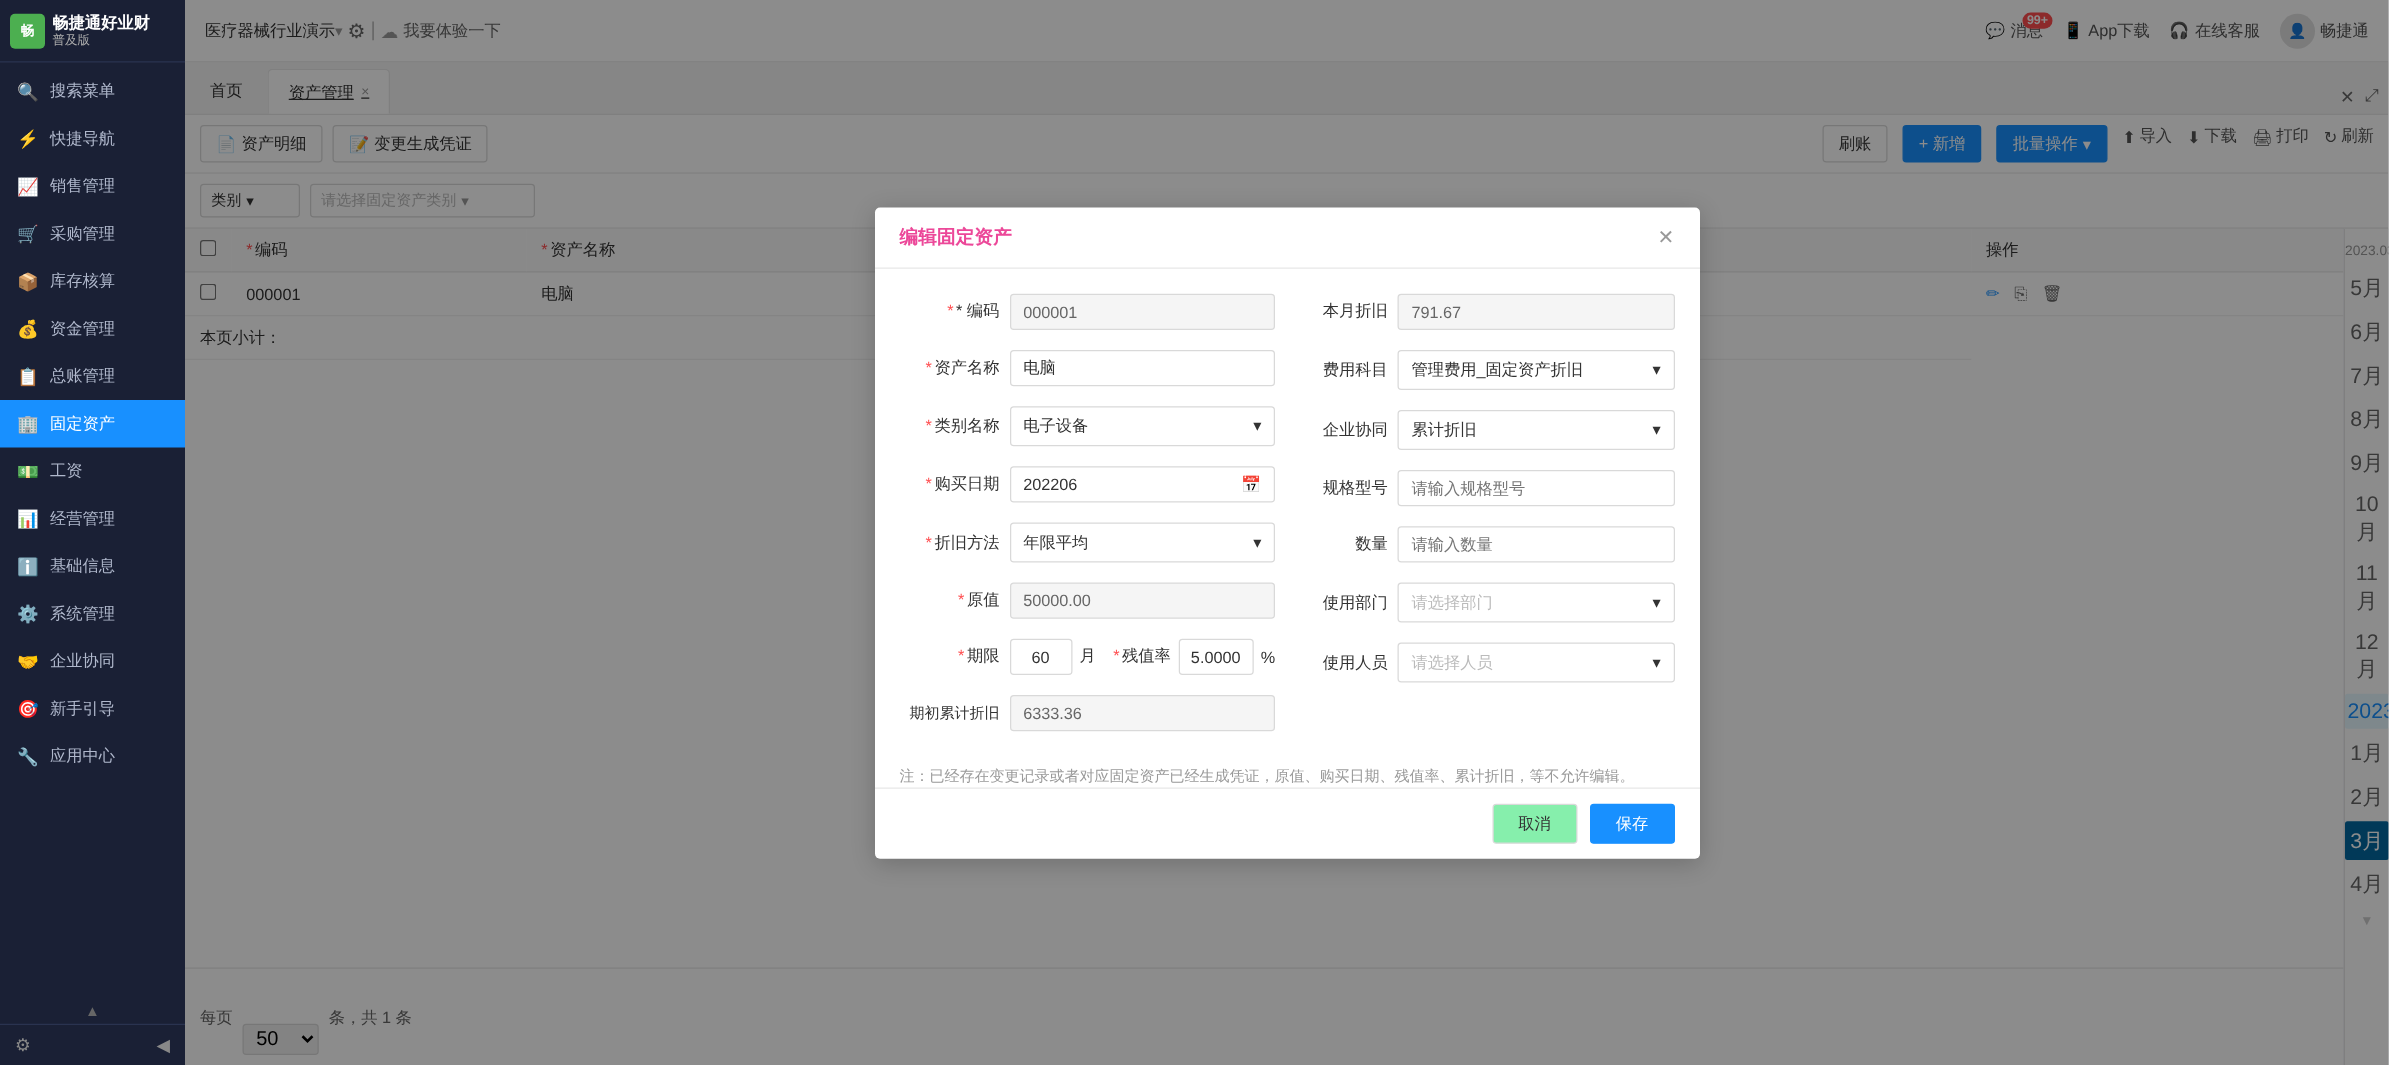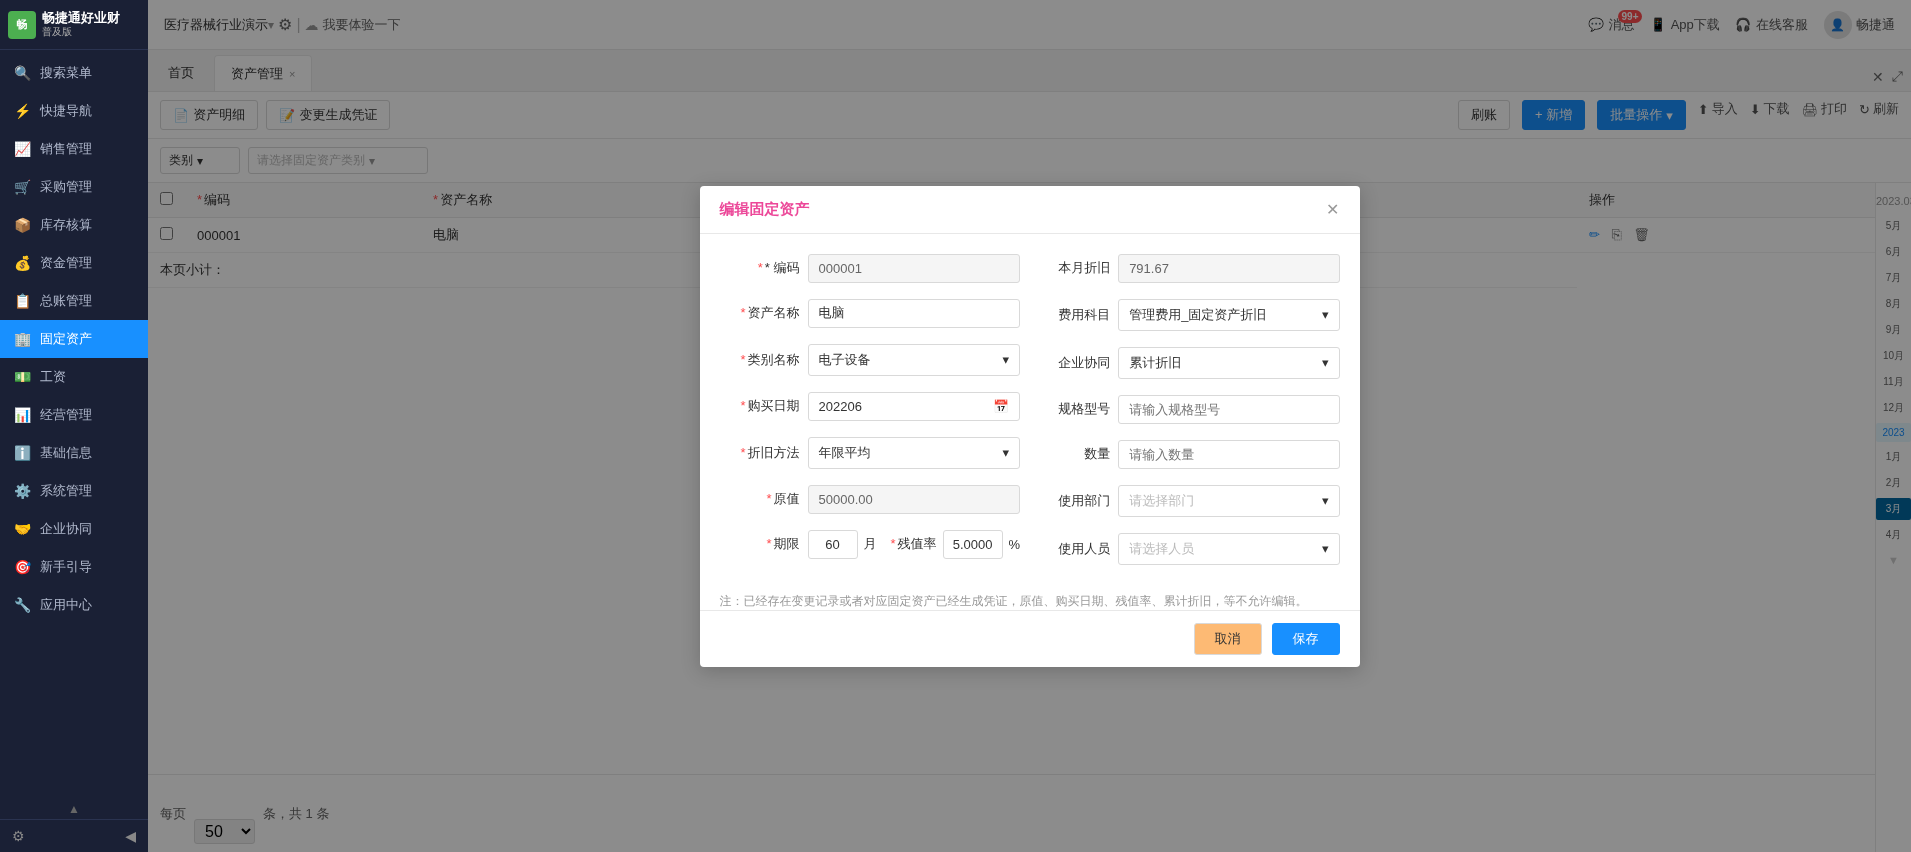--- a/index.html
+++ b/index.html
@@ -85,21 +85,21 @@
       flex-shrink: 0;
     }
     .tab {
       height: 36px; padding: 0 16px;
       display: flex; align-items: center; gap: 6px;
       font-size: 13px; cursor: pointer;
       border-radius: 4px 4px 0 0;
       color: #666; background: #e8e8e8;
       margin-left: 4px;
     }
-    .tab.active { background: #fff; color: #333; border-top: 1px solid #e8e8e8; border-left: 1px solid #e8e8e8; border-right: 1px solid #e8e8e8; }
+    .tab.active { background: #fff; color: #333; border-top: 1px solid #e8e8e8; border-left: 1px solid #e8e8e8; border-right: 1px solid #e8e8e8; text-decoration: underline; }
     .tab-home { color: #333; background: transparent; }
     .tab-close { color: #999; font-size: 11px; }
     .tab-right { margin-left: auto; display: flex; align-items: center; padding-right: 8px; gap: 8px; }
     .tab-btn { color: #666; cursor: pointer; font-size: 14px; padding-bottom: 6px; }
 
     
     .toolbar {
       display: flex; align-items: center; gap: 8px;
       padding: 8px 12px; background: #fff;
       border-bottom: 1px solid #e8e8e8;
@@ -144,21 +144,21 @@
     .checkbox-cell { width: 36px; text-align: center; }
 
     
     .right-panel {
       width: 36px; background: #fff;
       border-left: 1px solid #e8e8e8;
       display: flex; flex-direction: column; 
       padding-top: 8px; gap: 4px; flex-shrink: 0;
       font-size: 11px; color: #999;
     }
-    .cal-month { padding: 4px 2px; text-align: center; font-size: 10px; color: #666; cursor: pointer; }
+    .cal-month { padding: 4px 2px; text-align: center; font-size: 17px; color: #666; cursor: pointer; }
     .cal-month.highlight { background: #e6f7ff; color: #1890ff; border-radius: 2px; }
     .cal-month.current { background: #0369a1; color: #fff; border-radius: 2px; }
 
     
     .table-footer {
       padding: 8px 12px; background: #fff;
       display: flex; align-items: center; gap: 8px;
       border-top: 1px solid #e8e8e8; font-size: 13px; color: #666;
       flex-shrink: 0;
     }
@@ -211,21 +211,21 @@
     }
     .inline-group { display: flex; align-items: center; gap: 6px; flex: 1; }
     .inline-label { font-size: 13px; color: #333; white-space: nowrap; }
     .inline-input { border: 1px solid #d9d9d9; border-radius: 3px; padding: 6px 8px; font-size: 13px; color: #333; width: 60px; text-align: center; }
     .modal-footer {
       display: flex; justify-content: flex-end; align-items: center;
       padding: 12px 20px; border-top: 1px solid #e8e8e8; gap: 10px;
     }
     .btn-cancel {
       padding: 6px 20px; border: 1px solid #d9d9d9; border-radius: 3px;
-      background: #fdba74; color: #333; font-size: 13px; cursor: pointer;
+      background: #86efac; color: #333; font-size: 13px; cursor: pointer;
     }
     .btn-save {
       padding: 6px 20px; border: 1px solid #1890ff; border-radius: 3px;
       background: #1890ff; color: #fff; font-size: 13px; cursor: pointer;
     }
     .modal-note {
       padding: 8px 20px 0 20px;
       font-size: 12px; color: #999;
     }
     .form-input-placeholder { color: #bbb; }
@@ -559,20 +559,24 @@
               <input class="inline-input readonly" type="text" readonly="" style="width: 50px;" value="60">
               <span class="inline-label">月</span>
               <span class="form-label" style="width:auto; margin-left:8px;">
                 <span class="star">*</span><span>残值率</span>
               </span>
               <input class="inline-input readonly" type="text" readonly="" style="width: 60px;" value="5.0000">
               <span class="inline-label">%</span>
             </div>
           </div>
 
+          <div class="form-row">
+            <span class="form-label" style="font-size:12px;">期初累计折旧</span>
+            <input class="form-input readonly" type="text" readonly="" value="6333.36" style="">
+          </div>
         </div>
 
         <div class="modal-col">
 
           <div class="form-row">
             <span class="form-label" style="width:70px;">本月折旧</span>
             <input class="form-input readonly" type="text" readonly="" value="791.67" style="">
           </div>
 
           <div class="form-row">

